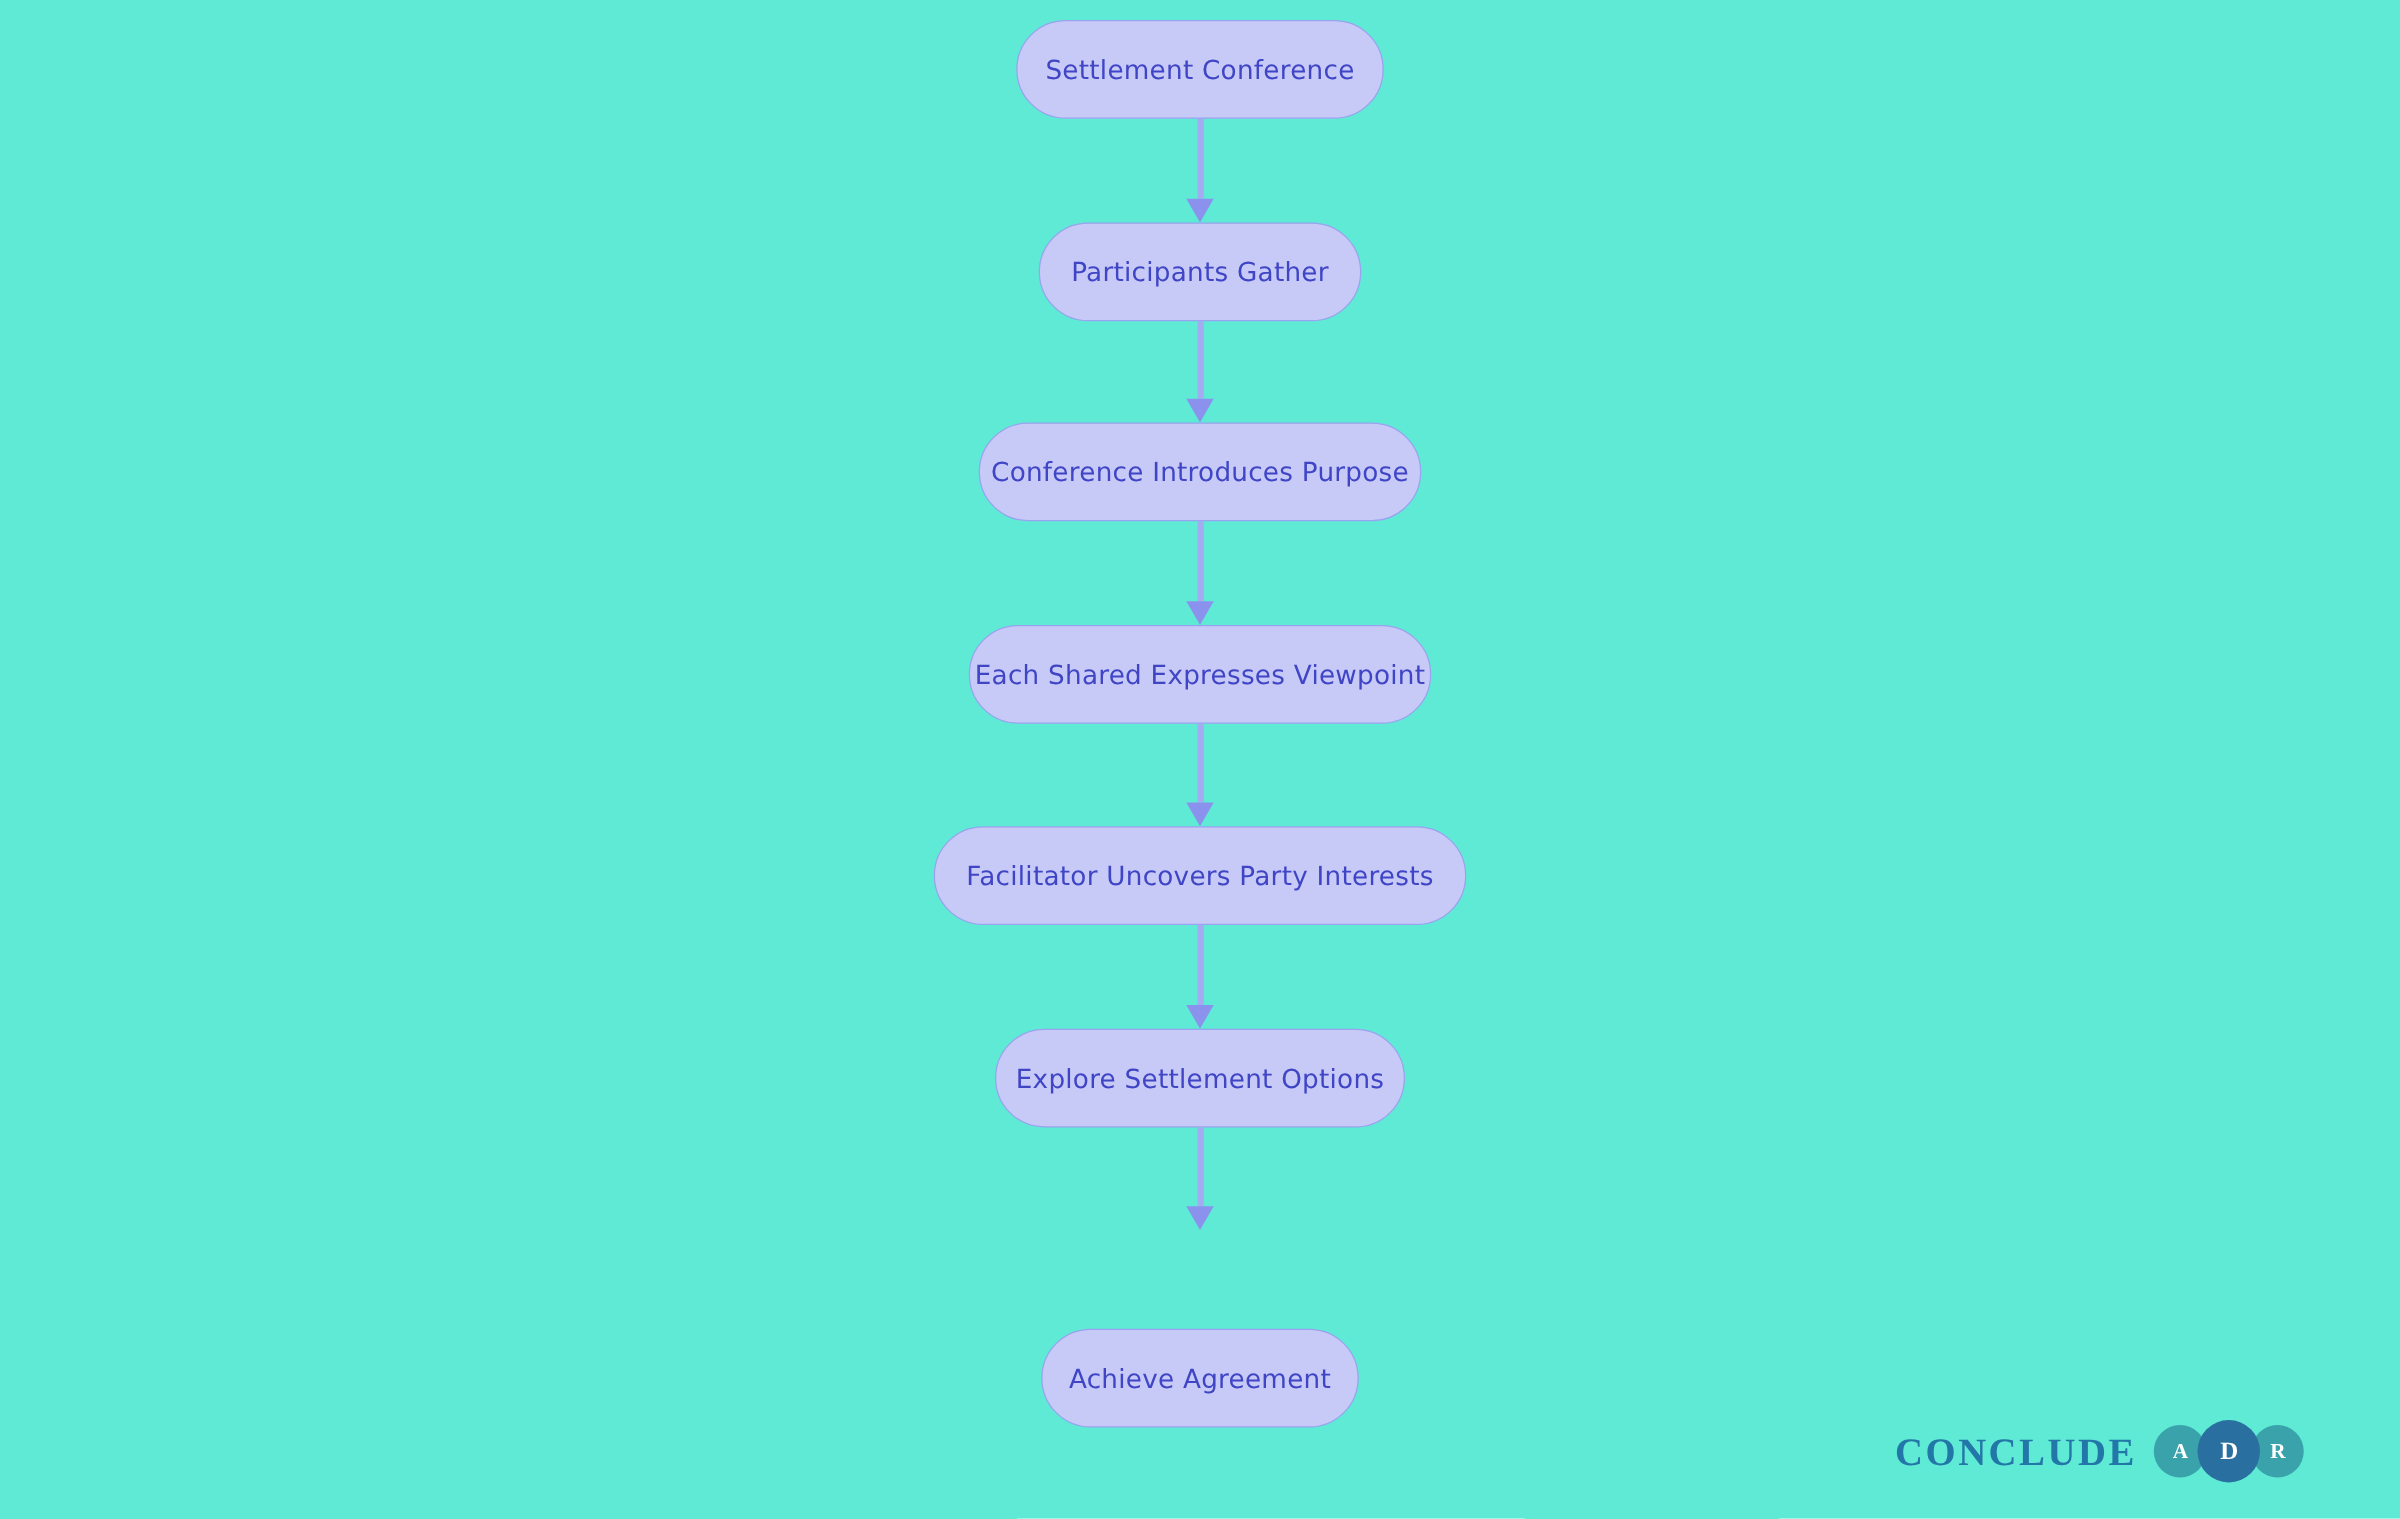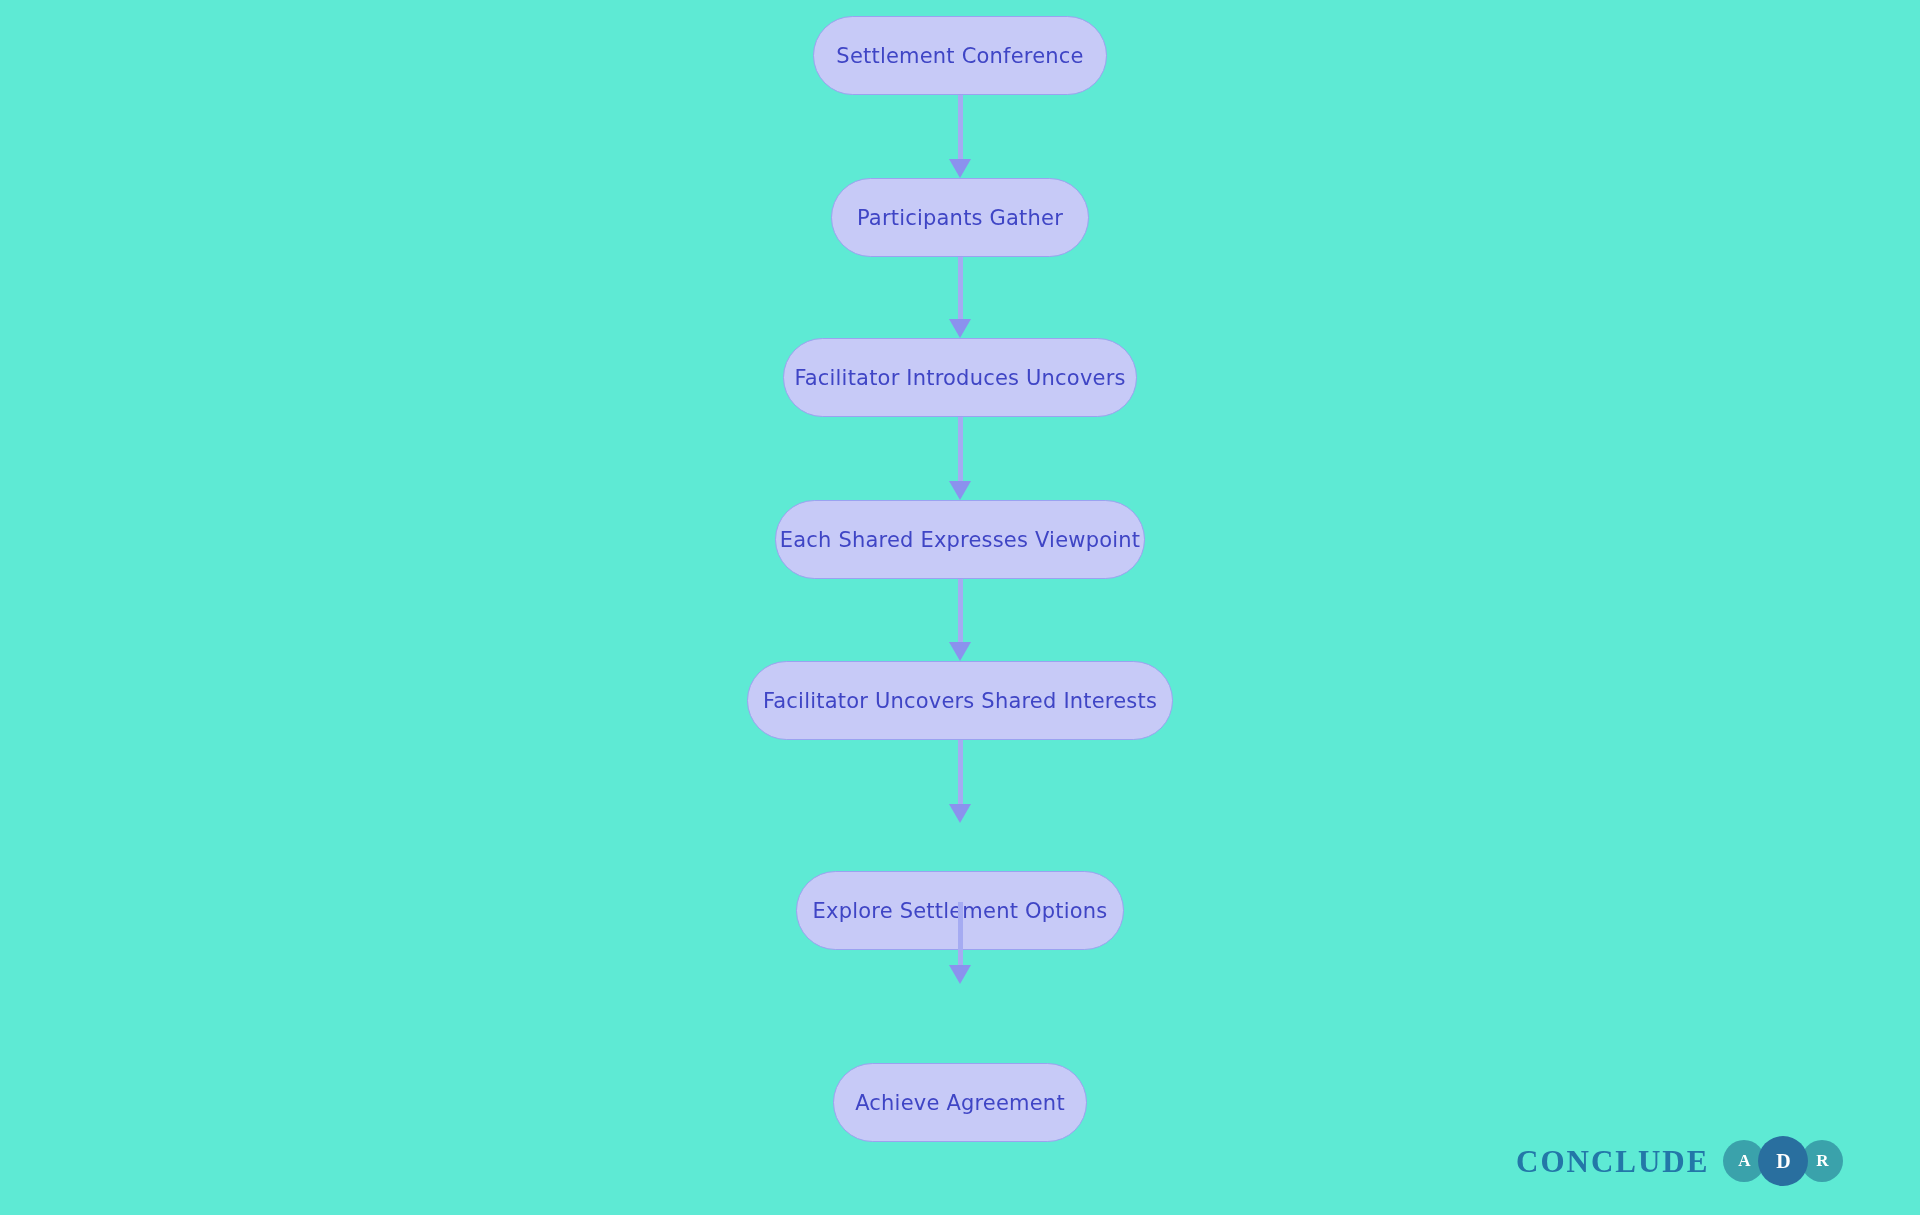--- a/index.html
+++ b/index.html
@@ -33,21 +33,21 @@
     font-size: 21px;
     font-weight: 500;
     letter-spacing: 0.2px;
     white-space: nowrap;
   }
   .n1 { top: 16px;  width: 294px; }
   .n2 { top: 178px; width: 258px; }
   .n3 { top: 338px; width: 354px; }
   .n4 { top: 500px; width: 370px; }
   .n5 { top: 661px; width: 426px; }
-  .n6 { top: 871px; width: 328px; }
+  .n6 { top: 823px; width: 328px; }
   .n7 { top: 1036px; width: 254px; margin-top: 27px; }
 
   
   .flow-arrow {
     position: absolute;
     left: 960px;
     transform: translateX(-50%);
     width: 26px;
     display: flex;
     flex-direction: column;
@@ -137,39 +137,39 @@
   <div class="flow-node n2">
     <span>Participants Gather</span>
   </div>
 
   <div class="flow-arrow a2">
     <div class="stem"></div>
     <div class="head"></div>
   </div>
 
   <div class="flow-node n3">
-    <span>Facilitator Introduces Uncovers</span>
+    <span>Conference Introduces Purpose</span>
   </div>
 
   <div class="flow-arrow a3">
     <div class="stem"></div>
     <div class="head"></div>
   </div>
 
   <div class="flow-node n4">
     <span>Each Shared Expresses Viewpoint</span>
   </div>
 
   <div class="flow-arrow a4">
     <div class="stem"></div>
     <div class="head"></div>
   </div>
 
   <div class="flow-node n5">
-    <span>Facilitator Uncovers Shared Interests</span>
+    <span>Facilitator Uncovers Party Interests</span>
   </div>
 
   <div class="flow-arrow a5">
     <div class="stem"></div>
     <div class="head"></div>
   </div>
 
   <div class="flow-node n6">
     <span>Explore Settlement Options</span>
   </div>

